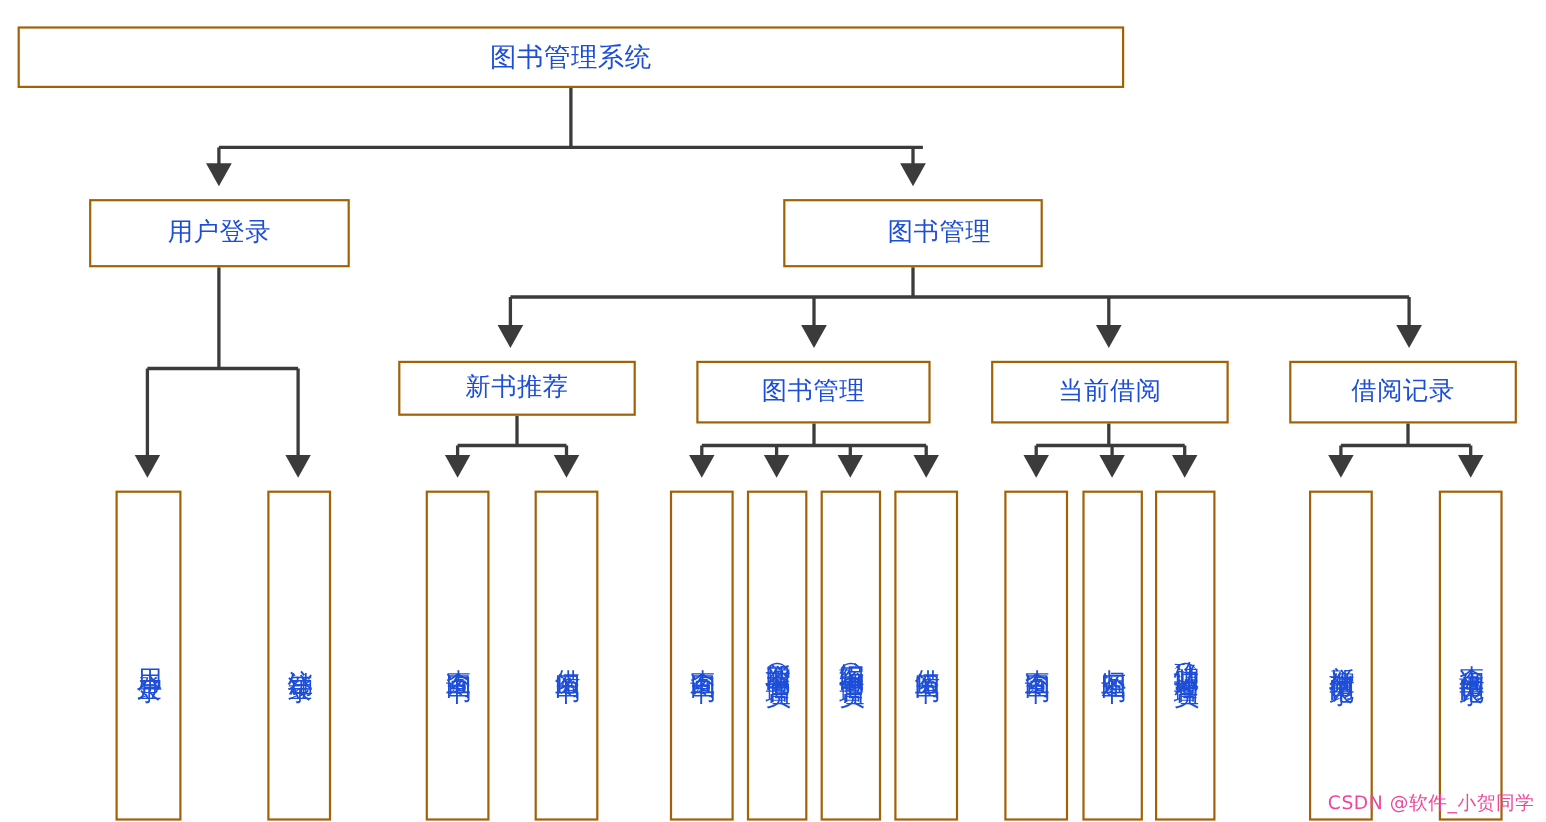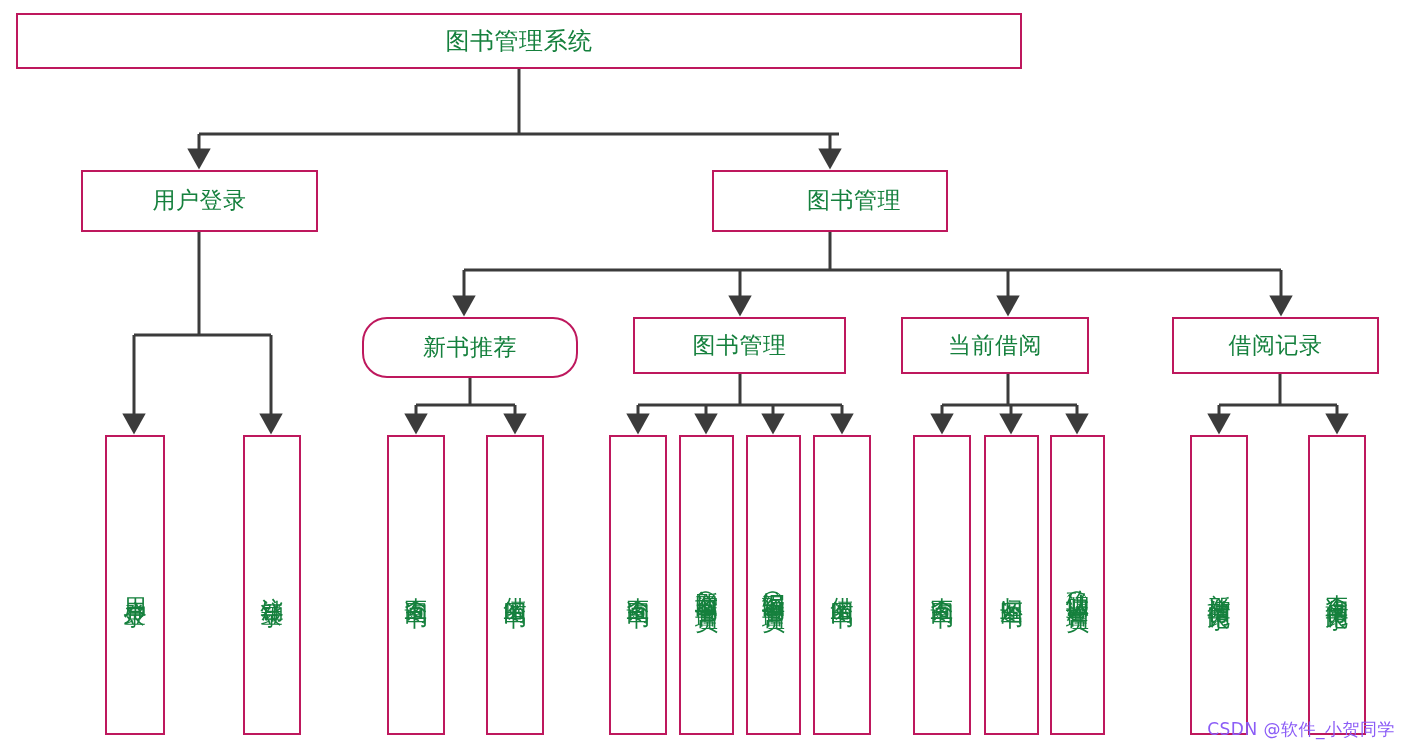--- a/index.html
+++ b/index.html
@@ -22,26 +22,27 @@
     position: absolute;
     left: 0;
     top: 0;
     width: 1405px;
     height: 747px;
     pointer-events: none;
   }
   .node {
     position: absolute;
     box-sizing: border-box;
-    border: 2px solid #be185d;
+    border: 2px solid #a16207;
     background: #ffffff;
     display: flex;
     align-items: center;
     justify-content: center;
-    color: #15803d;
+    color: #1d4ed8;
+    margin-top: 11px;
   }
   .node .label {
     display: block;
     text-align: center;
     line-height: 1.12;
     white-space: pre;
   }
   
   .node.horiz .label {
     font-size: 23px;
@@ -62,21 +63,21 @@
     line-height: 1.0;
     letter-spacing: 3px;
     white-space: nowrap;
     max-height: 100%;
   }
   #watermark {
     position: absolute;
     right: 10px;
     bottom: 6px;
     font-size: 17px;
-    color: #8b5cf6;
+    color: #ec4899;
     letter-spacing: 0.5px;
     white-space: nowrap;
   }
 </style>
 </head>
 <body>
 
 <div id="diagram-root">
 
   <svg id="edge-layer" viewBox="0 0 1405 747" width="1405" height="747" xmlns="http://www.w3.org/2000/svg">
@@ -134,27 +135,27 @@
     <span class="label">图书管理系统</span>
   </div>
 
   <div class="node horiz" style="left:81px; top:170px; width:237px; height:62px;">
     <span class="label">用户登录</span>
   </div>
   <div class="node horiz" style="left:712px; top:170px; width:236px; height:62px;padding-left:48px;">
     <span class="label">图书管理</span>
   </div>
 
-  <div class="node horiz" style="left:362px; top:317px; width:216px; height:61px;border-radius:25px;">
+  <div class="node horiz" style="left:362px; top:317px; width:216px; height:50px;">
     <span class="label">新书推荐</span>
   </div>
   <div class="node horiz" style="left:633px; top:317px; width:213px; height:57px;">
     <span class="label">图书管理</span>
   </div>
-  <div class="node horiz" style="left:901px; top:317px; width:188px; height:57px;">
+  <div class="node horiz" style="left:901px; top:317px; width:216px; height:57px;">
     <span class="label">当前借阅</span>
   </div>
   <div class="node horiz" style="left:1172px; top:317px; width:207px; height:57px;">
     <span class="label">借阅记录</span>
   </div>
 
   <div class="node vert" style="left:105px; top:435px; width:60px; height:300px;">
     <span class="label">用户登录</span>
   </div>
   <div class="node vert" style="left:243px; top:435px; width:58px; height:300px;">

